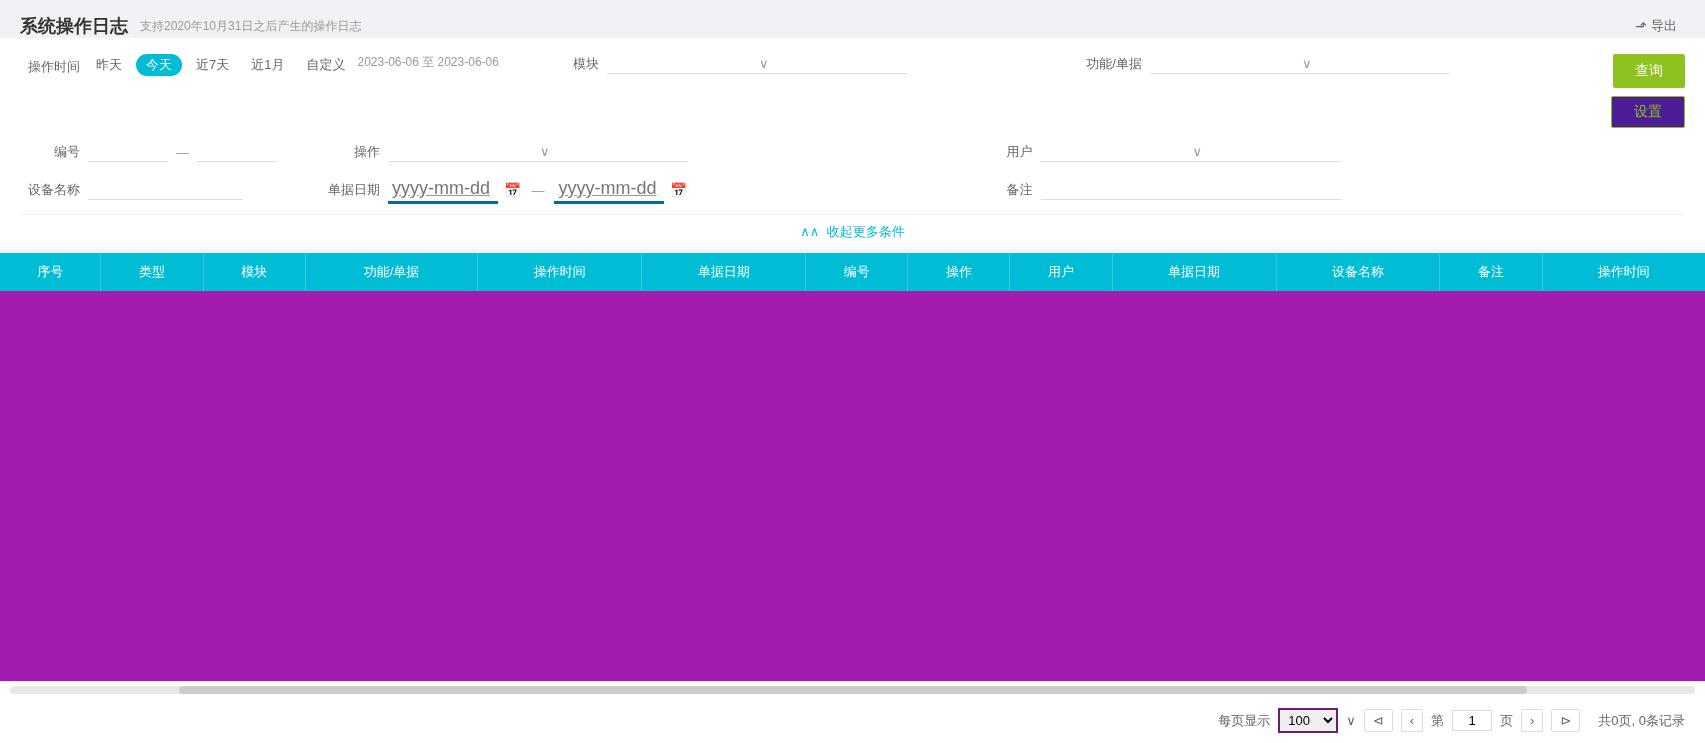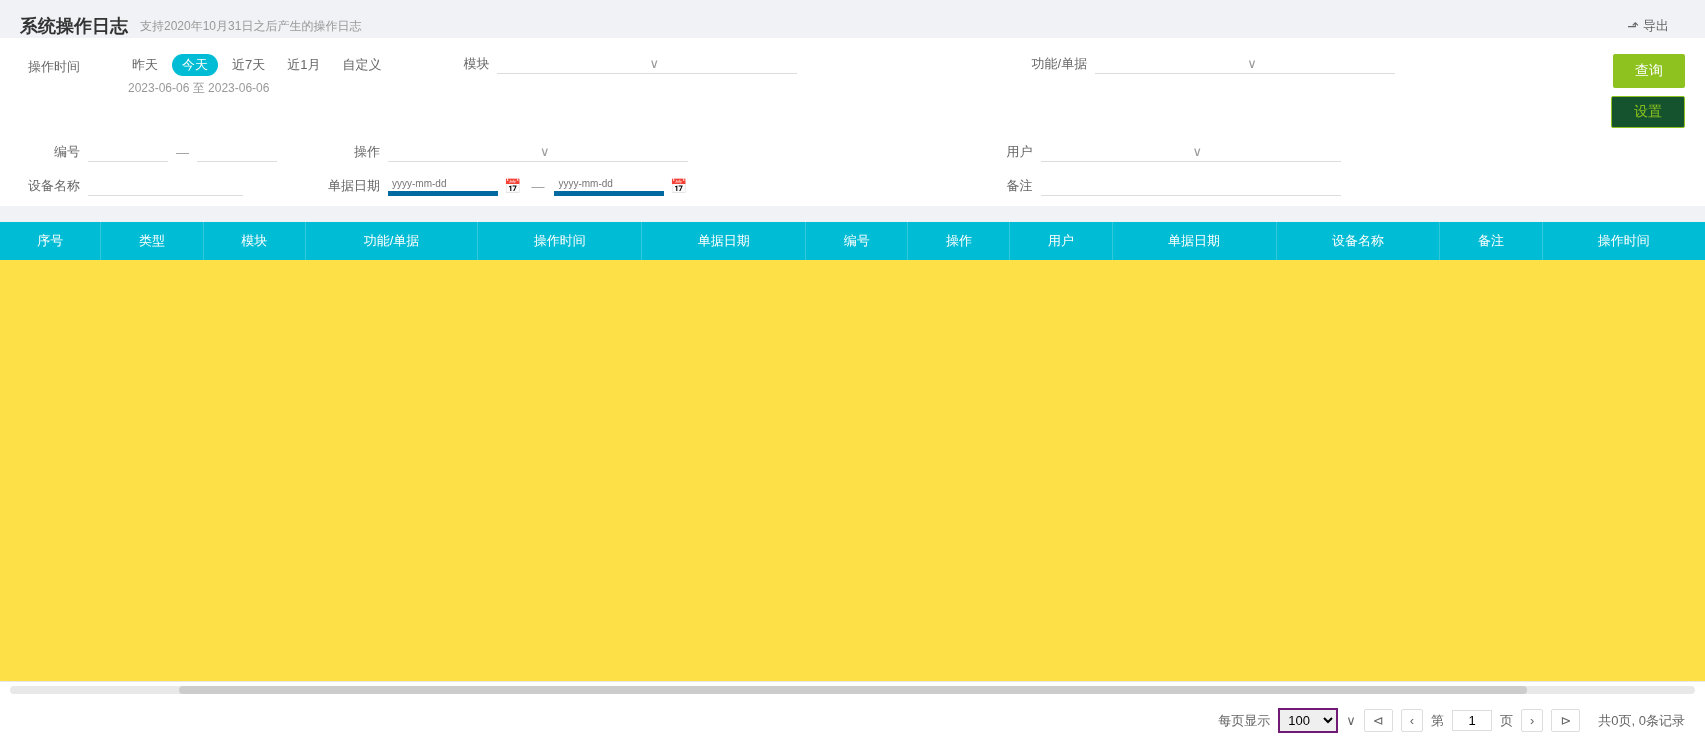--- a/index.html
+++ b/index.html
@@ -1,45 +1,45 @@
 <!DOCTYPE html>
 <html><head>
   <meta charset="utf-8">
   <style>
     * { box-sizing: border-box; margin: 0; padding: 0; font-family: 'Microsoft YaHei', Arial, sans-serif; }
     body { background: #f0f2f5; font-size: 13px; color: #333; }
 
     .page-container { width: 1705px; min-height: 743px; background: #f0f2f5; display: flex; flex-direction: column; }
 
     
-    .page-header { background: #f0f2f5; padding: 14px 36px 0 20px; display: flex; align-items: center; justify-content: space-between; }
+    .page-header { background: #f0f2f5; padding: 14px 28px 0 20px; display: flex; align-items: center; justify-content: space-between; }
     .page-title { font-size: 18px; font-weight: bold; color: #333; }
     .page-subtitle { font-size: 12px; color: #999; margin-left: 12px; }
     .export-btn { display: flex; align-items: center; gap: 4px; color: #666; font-size: 13px; cursor: pointer; border: none; background: none; }
     .export-icon { font-size: 14px; }
 
     .filter-label { color: #666; font-size: 13px; min-width: 60px; text-align: right; margin-right: 8px; flex-shrink: 0; }
     .time-btn { padding: 2px 8px; border: none; background: none; cursor: pointer; font-size: 13px; color: #666; border-radius: 3px; }
     .time-btn.active { background: #00bcd4; color: #fff; border-radius: 12px; padding: 2px 10px; }
     .time-range-text { color: #999; font-size: 12px; margin-left: 4px; }
 
     
     .filter-select { display: flex; align-items: center; border-bottom: 1px solid #ddd; min-width: 220px; padding: 2px 0; cursor: pointer; position: relative; }
     .filter-select span { flex: 1; color: #999; font-size: 13px; }
     .select-arrow { color: #00bcd4; font-size: 12px; margin-left: 4px; }
 
     
     .btn-query { background: #8dc21f; color: #fff; border: none; padding: 8px 22px; font-size: 14px; cursor: pointer; border-radius: 2px; }
-    .btn-settings { background: #14532d; color: #8dc21f; border: 1px solid #8dc21f; padding: 6px 22px; font-size: 14px; cursor: pointer; border-radius: 2px; margin-top: 4px; text-align: right; }
+    .btn-settings { background: #4c1d95; color: #8dc21f; border: 1px solid #8dc21f; padding: 6px 22px; font-size: 14px; cursor: pointer; border-radius: 2px; margin-top: 4px; text-align: right; }
 
     
     .collapse-bar { text-align: center; padding: 8px 0; cursor: pointer; color: #00bcd4; font-size: 13px; background: #fff; border-top: 1px solid #f0f2f5; }
 
     
-    .table-section { background: #fde047; margin-top: 16px; flex: 1; }
+    .table-section { background: #a21caf; margin-top: 4px; flex: 1; }
     .data-table { width: 100%; border-collapse: collapse; }
     .data-table thead tr { background: #00bcd4; }
     .data-table thead th { color: #fff; font-size: 13px; font-weight: normal; padding: 10px 8px; text-align: center; border-right: 1px solid rgba(255,255,255,0.2); white-space: nowrap; }
     .data-table thead th:last-child { border-right: none; }
 
     
     .scrollbar-container { background: #fff; padding: 4px 0; border-top: 1px solid #e8e8e8; }
     .scrollbar-track { height: 8px; background: #e8e8e8; margin: 0 10px; border-radius: 4px; position: relative; }
     .scrollbar-thumb { height: 8px; background: #ccc; border-radius: 4px; width: 80%; margin: 0 auto; }
 
@@ -47,24 +47,24 @@
     .pagination-bar { display: flex; align-items: center; justify-content: flex-end; padding: 10px 20px; background: #fff; gap: 8px; font-size: 13px; color: #666; }
     .page-size-select { border: 2px solid #701a75; padding: 2px 4px; font-size: 13px; cursor: pointer; min-width: 60px; }
     .page-nav-btn { border: 1px solid #ddd; background: #fff; padding: 3px 8px; cursor: pointer; color: #666; font-size: 13px; border-radius: 2px; }
     .page-nav-btn:disabled { color: #ccc; cursor: default; }
     .page-input { border: 1px solid #ddd; width: 40px; text-align: center; padding: 2px; font-size: 13px; }
 
     .main-filter-area { background: #fff; padding: 16px 20px 0 20px; }
     .col-actions { display: flex; flex-direction: column; gap: 4px; align-items: flex-end; min-width: 100px; }
 
     .date-input-group { display: flex; align-items: center; gap: 6px; }
-    .date-input { border: none; border-bottom: 5px solid #0369a1; outline: none; font-size: 10px; padding: 2px 4px; width: 110px; color: #999; background: transparent; }
+    .date-input { border: none; border-bottom: 3px solid #0369a1; outline: none; font-size: 18px; padding: 2px 4px; width: 110px; color: #999; background: transparent; text-decoration: underline; }
     .cal-icon { color: #00bcd4; font-size: 14px; cursor: pointer; }
 
-    .time-section { display: flex; flex-direction: column; margin-left: 36px; }
+    .time-section { display: flex; flex-direction: row; }
     .time-btns-row { display: flex; align-items: center; gap: 6px; margin-bottom: 4px; }
 
     .input-underline { border: none; border-bottom: 1px solid #ddd; outline: none; font-size: 13px; padding: 2px 0; color: #333; background: transparent; }
     .input-underline::placeholder { color: #bbb; }
   </style>
 </head>
 <body>
 
 <div class="page-container">
 
@@ -164,20 +164,24 @@
         </div>
       </div>
 
       <div style="display:flex;align-items:center;flex:1;margin-left:40px;">
         <span class="filter-label" style="min-width:70px;">备注</span>
         <input type="text" class="input-underline" style="flex: 1 1 0%; max-width: 300px;">
       </div>
       <div style="min-width:120px;"></div>
     </div>
 
+    <div class="collapse-bar">
+      <span>∧∧</span>
+      <span style="margin-left:4px;">收起更多条件</span>
+    </div>
   </div>
 
   <div class="table-section">
     <table class="data-table">
       <thead>
         <tr>
           <th>序号</th>
           <th>类型</th>
           <th>模块</th>
           <th>功能/单据</th>

